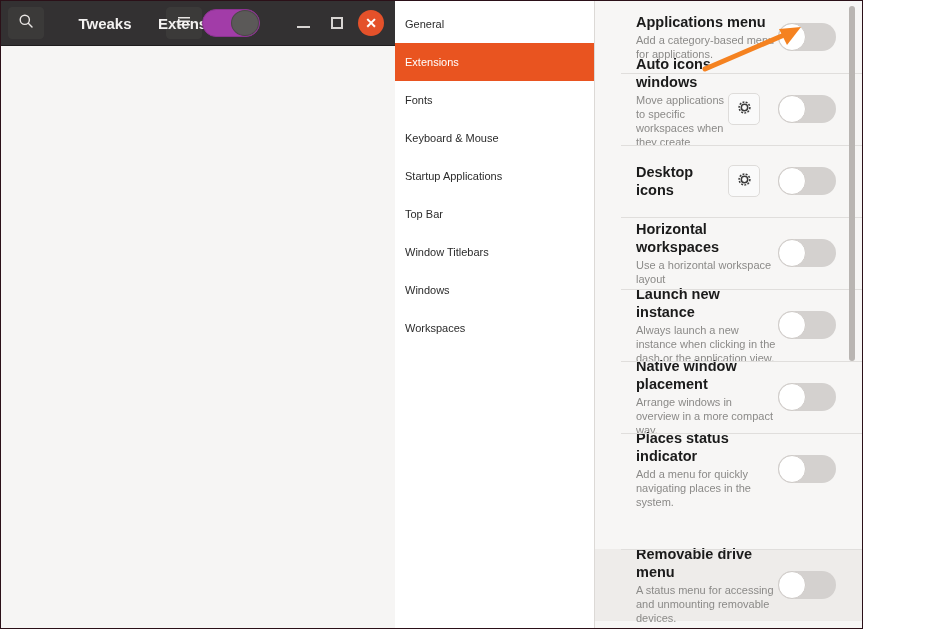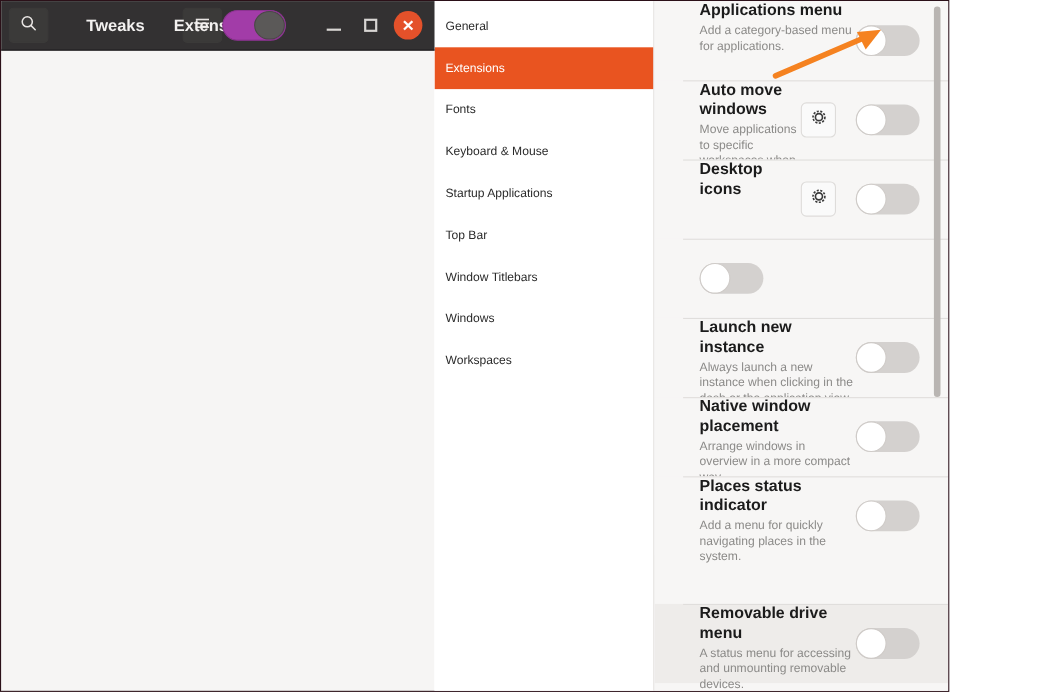--- a/index.html
+++ b/index.html
@@ -126,21 +126,21 @@
   .content {
     flex: 1;
     position: relative;
     background: #f7f6f5;
     overflow: hidden;
   }
   .rows { padding: 0; }
   .row {
     position: relative;
     height: 72px;
-    display: flex; 
+    display: flex; align-items: center;
     padding: 0 26px 0 41px;
     background: #f7f6f5;
   }
   .row + .row::before {
     content: "";
     position: absolute;
     left: 26px; right: 0; top: 0;
     height: 1px;
     background: #e0dedc;
   }
@@ -291,21 +291,21 @@
           </div>
           <div class="row-controls">
             <div class="switch">
               <span class="knob"></span>
             </div>
           </div>
         </div>
 
         <div class="row">
           <div class="row-text">
-            <div class="row-title">Auto move windows</div>
+            <div class="row-title">Auto icons windows</div>
             <div class="row-desc">Move applications to specific workspaces when they create windows.</div>
           </div>
           <div class="row-controls">
             <div class="gear-btn">
               <span>
                 <svg width="17" height="17" viewBox="0 0 17 17">
                   <g fill="none" stroke="#3a3a3a" stroke-width="1.5">
                     <circle cx="8.5" cy="8.5" r="5.4" stroke-dasharray="1.9 1.35"></circle>
                     <circle cx="8.5" cy="8.5" r="3.2"></circle>
                   </g>
@@ -333,20 +333,24 @@
                 </svg>
               </span>
             </div>
             <div class="switch">
               <span class="knob"></span>
             </div>
           </div>
         </div>
 
         <div class="row">
+          <div class="row-text">
+            <div class="row-title">Horizontal workspaces</div>
+            <div class="row-desc">Use a horizontal workspace layout</div>
+          </div>
           <div class="row-controls">
             <div class="switch">
               <span class="knob"></span>
             </div>
           </div>
         </div>
 
         <div class="row">
           <div class="row-text">
             <div class="row-title">Launch new instance</div>

